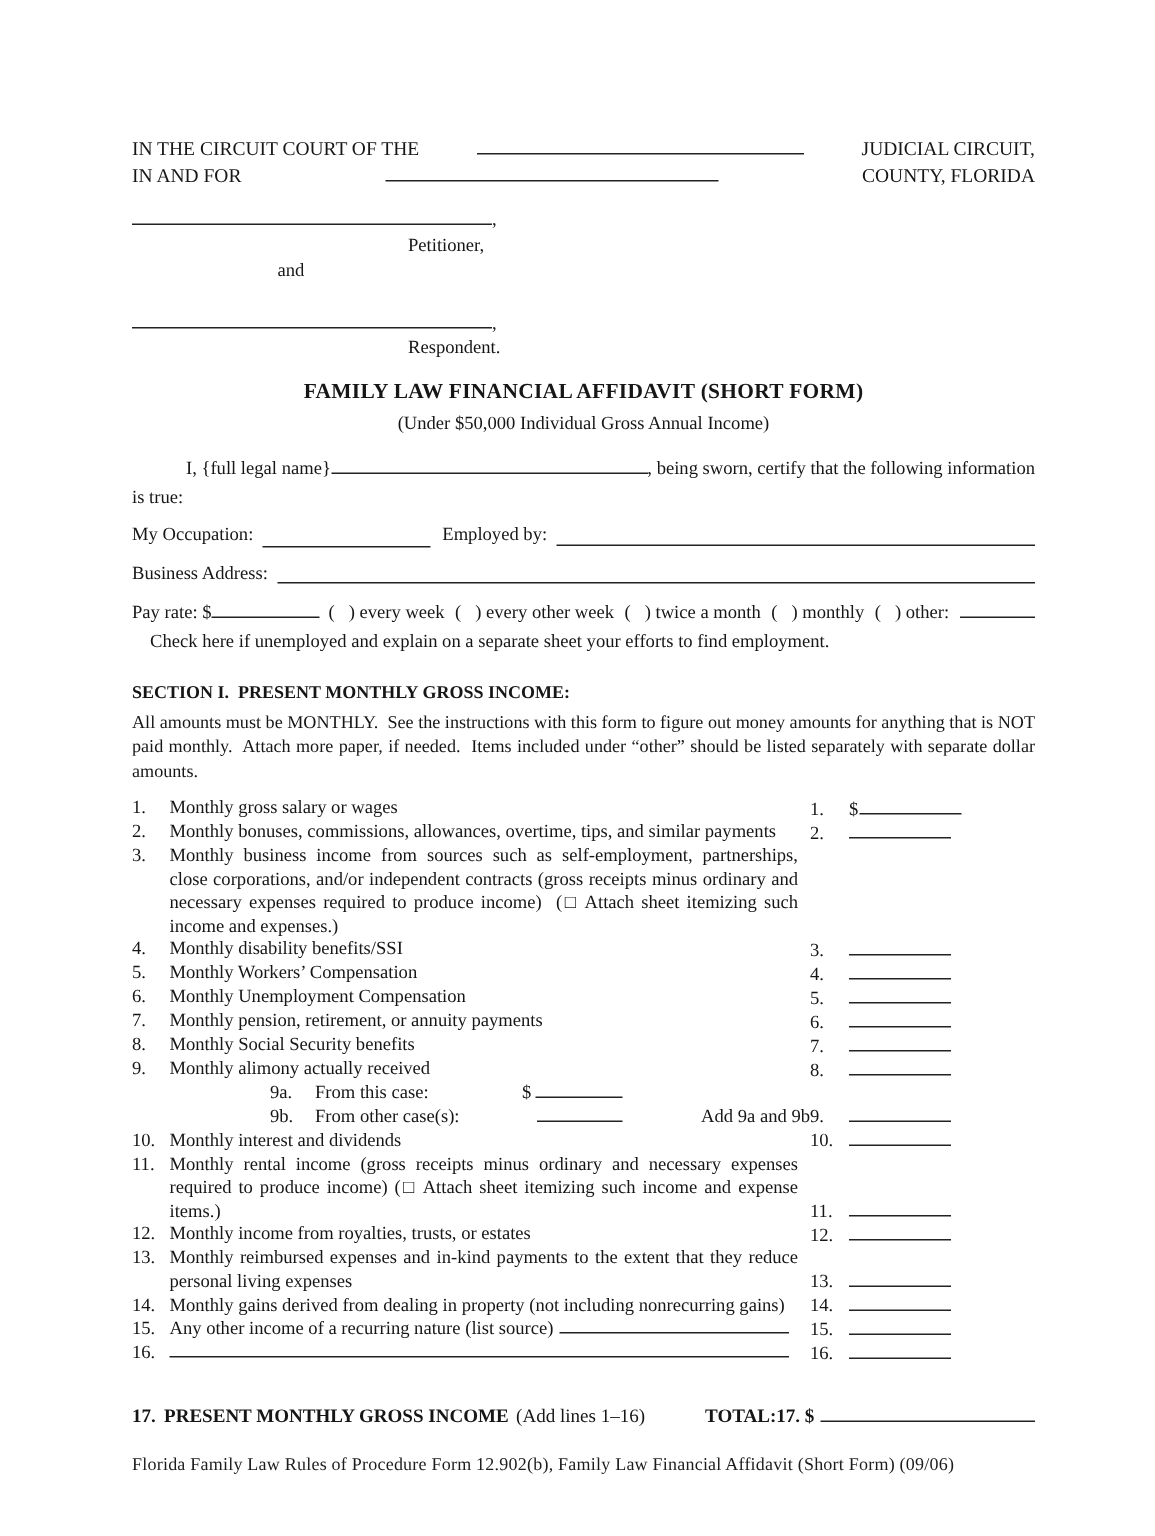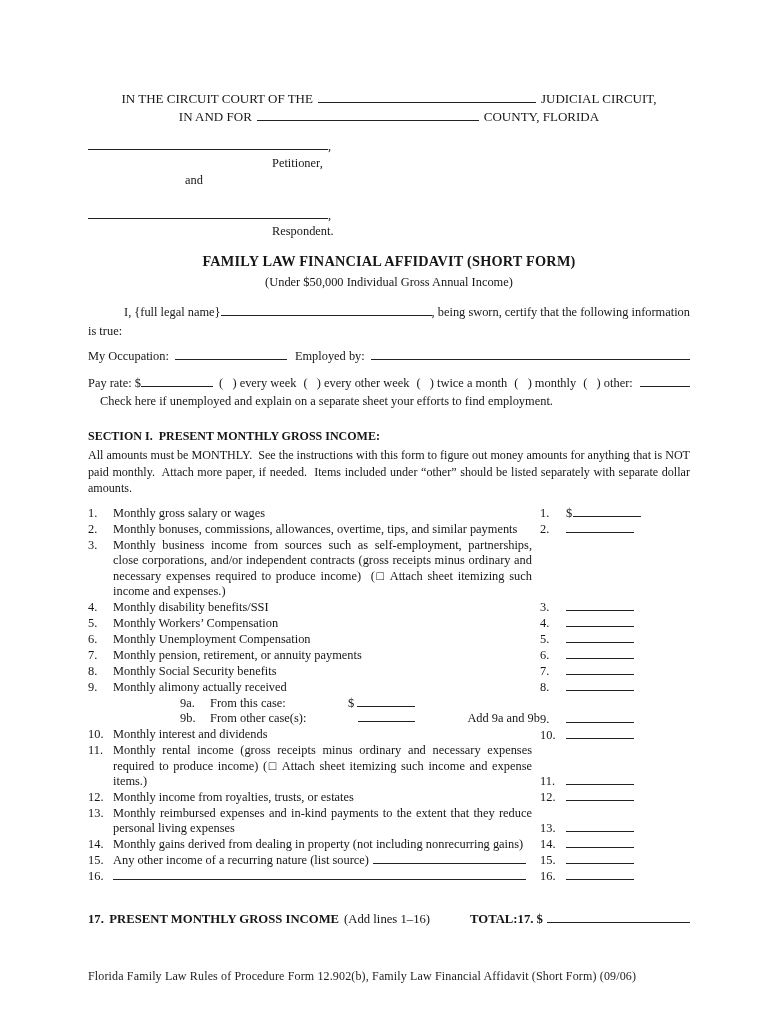--- a/index.html
+++ b/index.html
@@ -27,21 +27,21 @@
   .fill {
     flex: 1 1 auto;
     border-bottom: 1.2px solid #222;
     height: 11px;
     margin-bottom: 1px;
   }
   .flexline { display: flex; align-items: baseline; }
 
   
   .court-header { text-align: center; font-size: 13px; line-height: 18px; }
-  .court-line { display: flex; justify-content: center; align-items: baseline; }
+  .court-line { display: flex; justify-content: space-between; align-items: baseline; }
   .court-line .gap { width: 5px; }
   .u-w218 { width: 218px; }
   .u-w222 { width: 222px; }
 
   
   .case-block { margin: 24px 16px 0 320px; }
   .case-row { display: flex; align-items: baseline; line-height: 18px; }
   .case-row .lbl { margin-right: 5px; white-space: nowrap; }
 
   
@@ -59,21 +59,21 @@
   
   .affirmation { margin-top: 15px; }
   .aff-line1 { display: flex; align-items: baseline; padding-left: 36px; }
   .aff-pre { white-space: nowrap; }
   .aff-hint { white-space: nowrap; }
   .aff-fill { flex: 1; border-bottom: 1.2px solid #222; height: 11px; margin-bottom: 1px; min-width: 120px; }
   .aff-tail { white-space: nowrap; }
   .aff-line2 { margin-top: 3px; }
 
   
-  .emp-line { margin-top: 10px; }
+  .emp-line { margin-top: 10px; align-items: flex-end; }
   .emp-line .lbl { white-space: nowrap; margin-right: 6px; }
   .u-w112 { width: 112px; margin-right: 8px; }
   .u-w72 { width: 72px; margin-right: 6px; }
   .pay-line { margin-top: 11px; }
   .pay-line .opt { white-space: nowrap; margin-right: 7px; }
   .pay-line .fill { min-width: 50px; }
   .note-line { padding-left: 12px; margin-top: 3px; }
 
   
   .section-heading { margin-top: 19px; font-weight: bold; font-size: 12px; }
@@ -171,20 +171,24 @@
     <div class="aff-line2">is true:</div>
   </div>
 
   <div class="emp-line flexline">
     <span class="lbl">My Occupation:</span>
     <span class="u u-w112"></span>
     <span class="lbl">Employed by:</span>
     <span class="fill"></span>
   </div>
 
+  <div class="emp-line flexline">
+    <span class="lbl">Business Address:</span>
+    <span class="fill"></span>
+  </div>
 
   <div class="pay-line flexline">
     <span class="lbl">Pay rate: $</span>
     <span class="u u-w72"></span>
     <span class="opt">(&nbsp;&nbsp;&nbsp;)&nbsp;every week</span>
     <span class="opt">(&nbsp;&nbsp;&nbsp;)&nbsp;every other week</span>
     <span class="opt">(&nbsp;&nbsp;&nbsp;)&nbsp;twice a month</span>
     <span class="opt">(&nbsp;&nbsp;&nbsp;)&nbsp;monthly</span>
     <span class="opt">(&nbsp;&nbsp;&nbsp;)&nbsp;other:</span>
     <span class="fill"></span>

